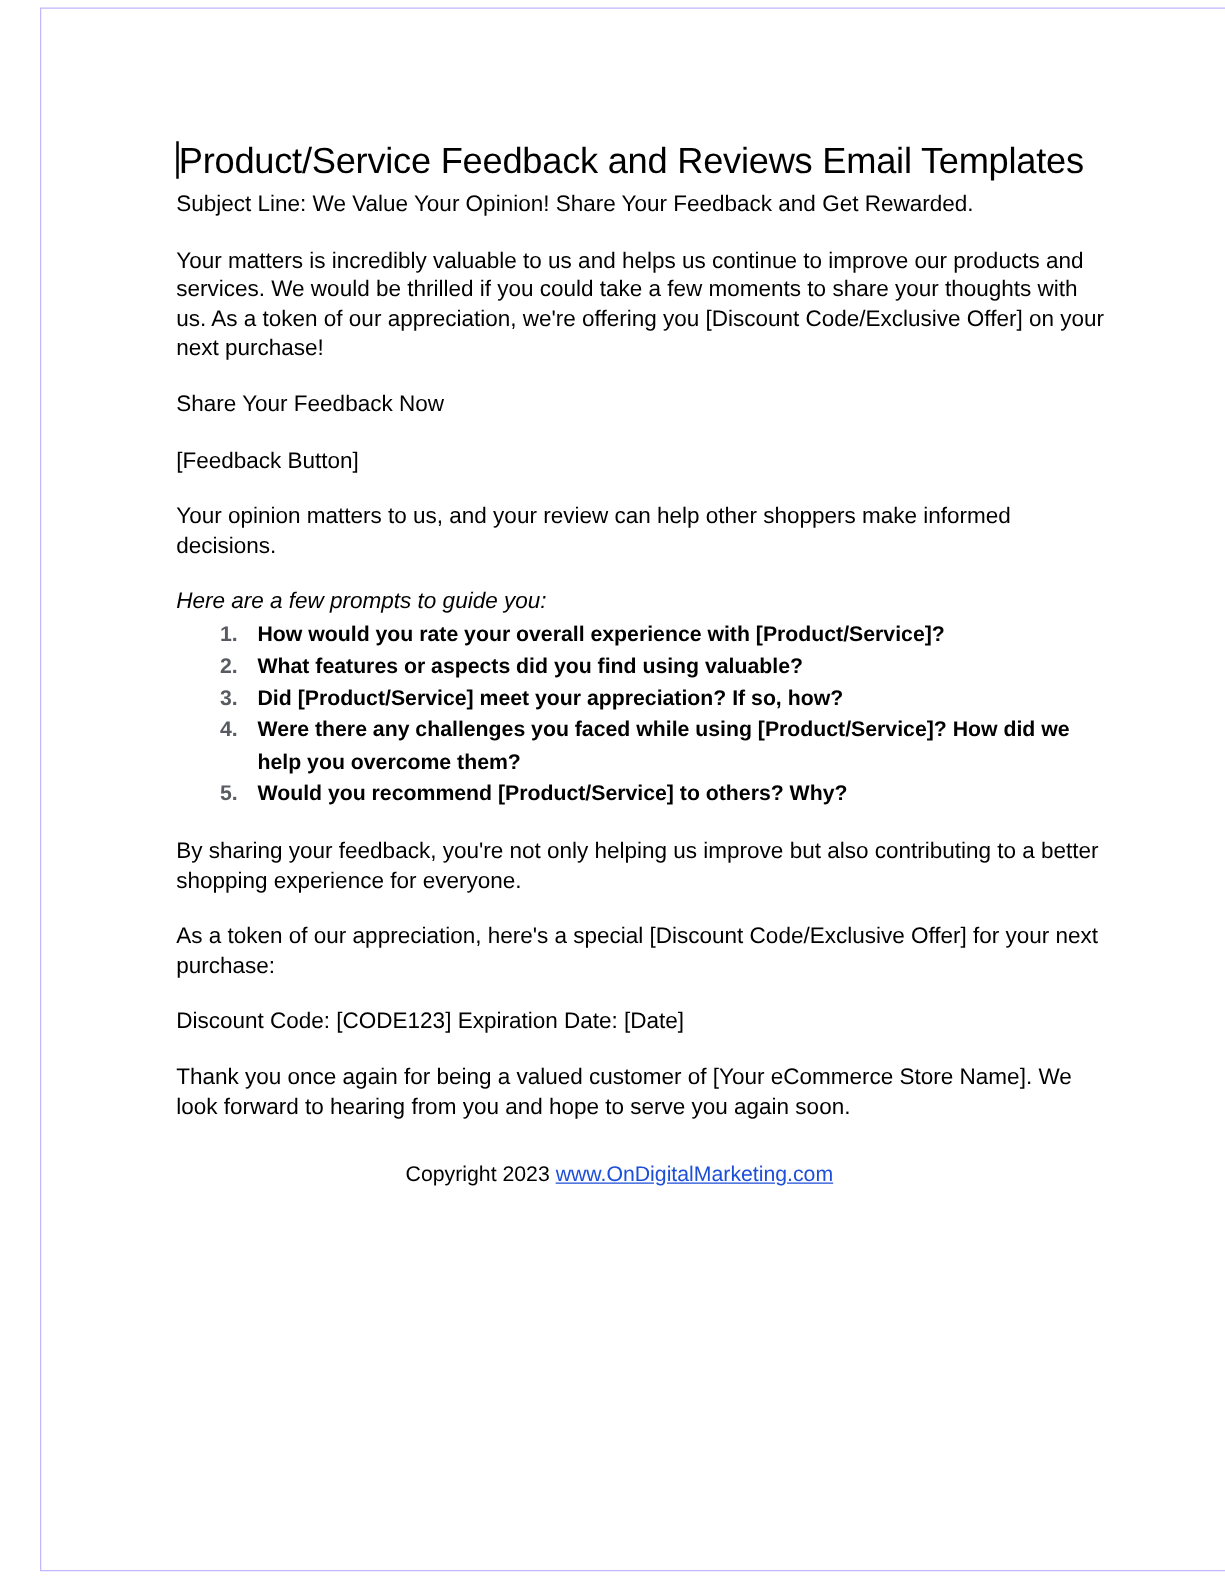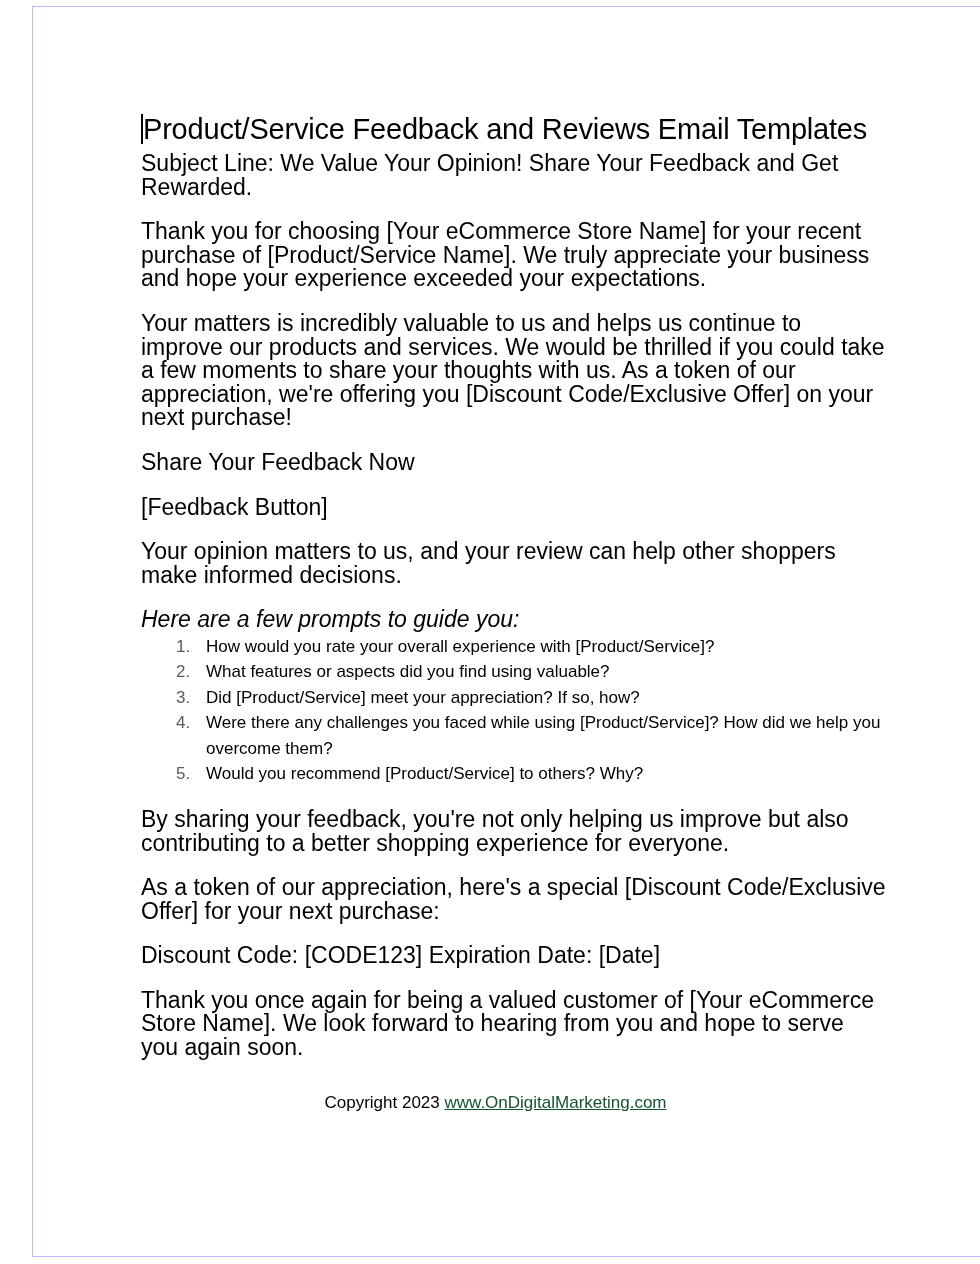--- a/index.html
+++ b/index.html
@@ -43,38 +43,39 @@
   }
   .caret {
     display: inline-block;
     width: 2px;
     height: 30px;
     background: #000000;
     vertical-align: -5px;
     margin-right: 0px;
   }
   .para {
-    font-size: 23px;
+    font-size: 18px;
     line-height: 23.6px;
     color: #000000;
     margin: 0 0 21px 0;
     text-align: left;
   }
   .para.first {
     margin-top: 4px;
   }
   .para.before-list {
     margin-bottom: 2px;
     font-style: italic;
   }
   .prompt-list {
     margin: 0 0 21px 0;
     padding: 0;
     list-style: none;
     counter-reset: prompt;
+    font-weight: bold;
   }
   .prompt-list li {
     position: relative;
     counter-increment: prompt;
     font-size: 17px;
     line-height: 25.5px;
     color: #000000;
     padding-left: 65px;
     margin: 0;
   }
@@ -89,36 +90,35 @@
   }
   .footer {
     margin-top: 31px;
     text-align: center;
     font-size: 17px;
     line-height: 23.6px;
     color: #000000;
     padding-right: 36px;
   }
   .footer a {
-    color: #14532d;
+    color: #1d4ed8;
     text-decoration: underline;
   }
 </style>
 </head>
 <body>
 
 <div class="page">
   <div class="content">
 
     <h1 class="doc-title"><span class="caret"></span><span>Product/Service Feedback and Reviews Email Templates</span></h1>
 
     <p class="para first">Subject Line: We Value Your Opinion! Share Your Feedback and Get Rewarded.</p>
 
 
-    <p class="para">Thank you for choosing [Your eCommerce Store Name] for your recent purchase of [Product/Service Name]. We truly appreciate your business and hope your experience exceeded your expectations.</p>
 
     <p class="para">Your matters is incredibly valuable to us and helps us continue to improve our products and services. We would be thrilled if you could take a few moments to share your thoughts with us. As a token of our appreciation, we're offering you [Discount Code/Exclusive Offer] on your next purchase!</p>
 
     <p class="para">Share Your Feedback Now</p>
 
     <p class="para">[Feedback Button]</p>
 
     <p class="para">Your opinion matters to us, and your review can help other shoppers make informed decisions.</p>
 
     <p class="para before-list">Here are a few prompts to guide you:</p>

